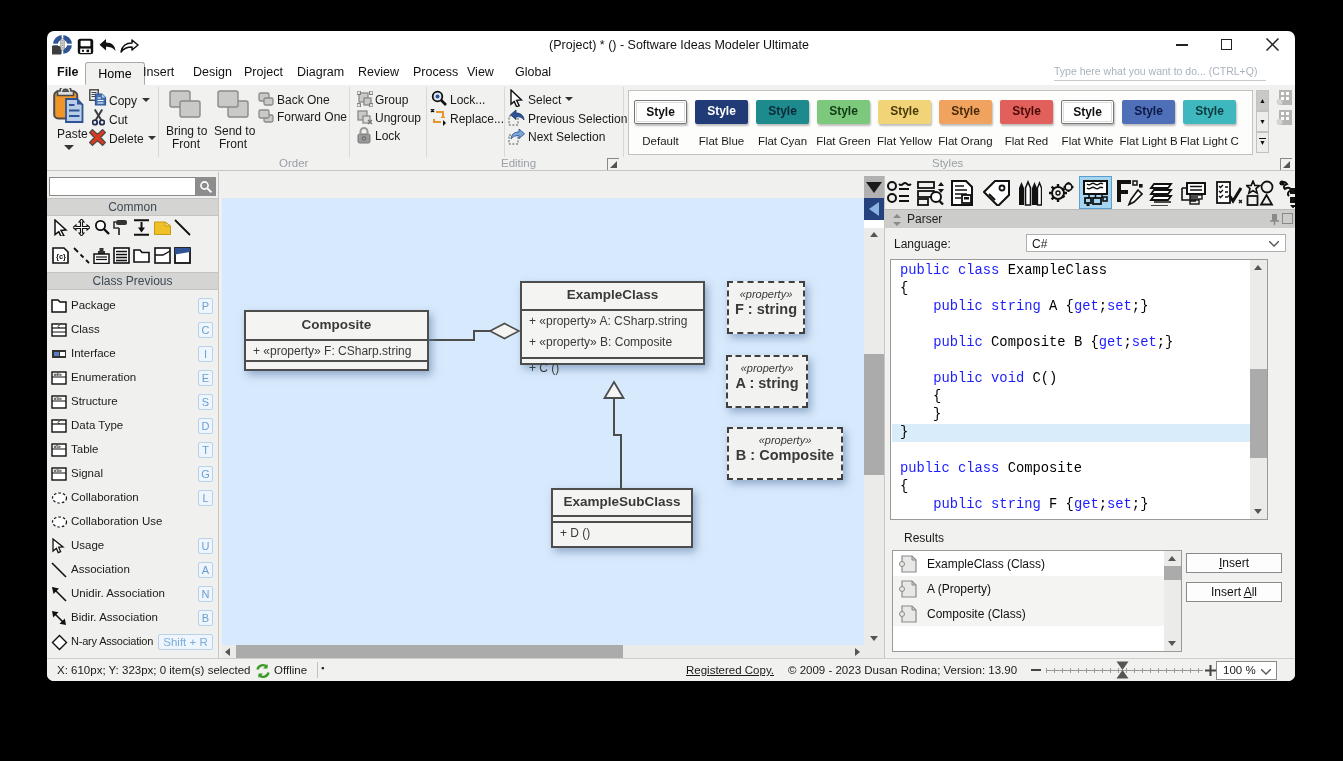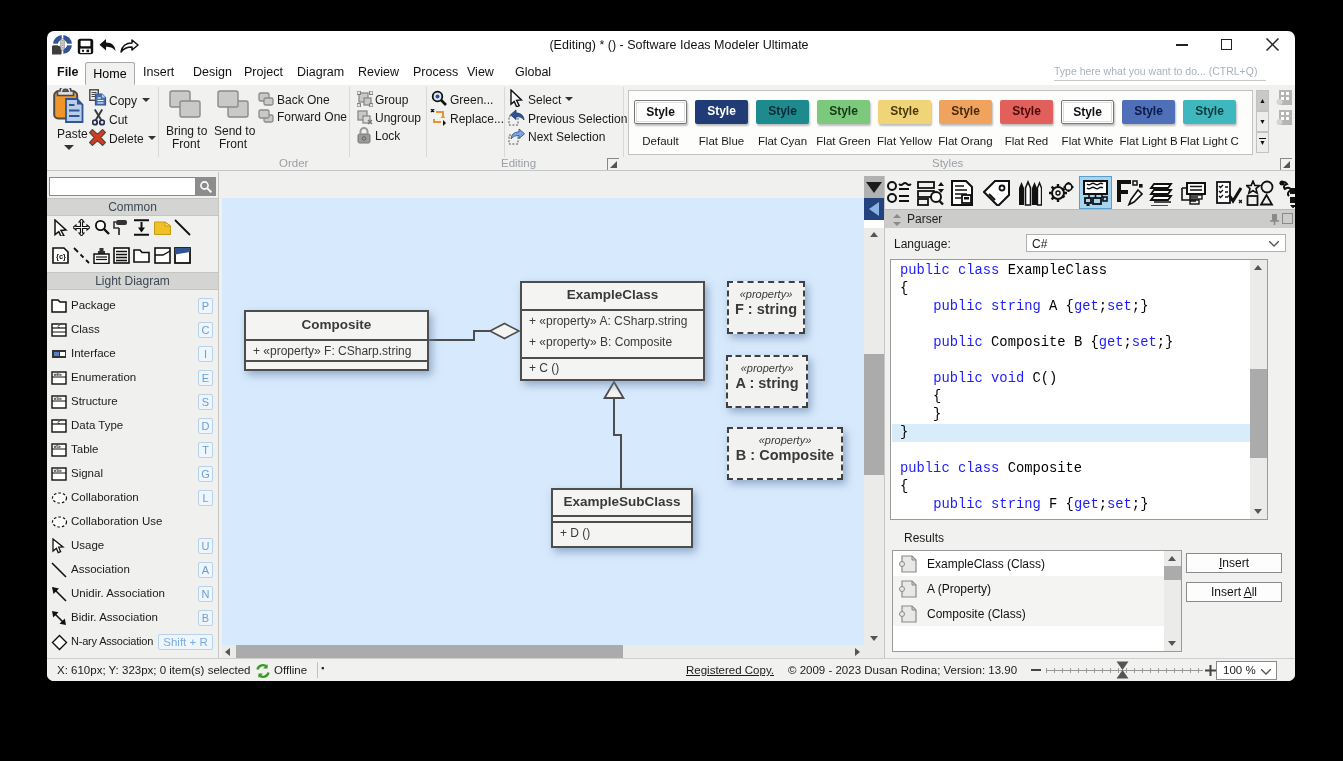--- a/index.html
+++ b/index.html
@@ -1,21 +1,21 @@
 <!DOCTYPE html>
 <html><head>
 <meta charset="utf-8">
 <style>
 * { margin:0; padding:0; box-sizing:border-box; }
 html,body { width:1343px; height:761px; background:#000; font-family:"Liberation Sans",sans-serif; overflow:hidden; }
 .abs { position:absolute; }
 #win { position:absolute; left:47px; top:31px; width:1248px; height:650px; background:#fff; border-radius:7px; overflow:hidden; }
 #title-text { position:absolute; left:16px; right:0; top:7px; text-align:center; font-size:12.5px; color:#111; }
 .mtab { position:absolute; top:34px; font-size:12.5px; color:#111; }
-#hometab { position:absolute; left:38px; top:31px; width:50px; height:23px; background:#f1f1ef; border:1px solid #a8a8a8; border-bottom:1px solid #f1f1ef; border-radius:3px 3px 0 0; text-align:center; line-height:22px; font-size:12.5px; }
+#hometab { position:absolute; left:38px; top:31px; width:60px; height:23px; background:#f1f1ef; border:1px solid #a8a8a8; border-bottom:1px solid #f1f1ef; border-radius:3px 3px 0 0; text-align:center; line-height:22px; font-size:12.5px; }
 #qsearch { position:absolute; left:1007px; top:34px; width:212px; height:16px; border-bottom:1px solid #c9c9c9; color:#a8b2bc; font-size:10.5px; white-space:nowrap; overflow:hidden; }
 #ribbon { position:absolute; left:0; top:54px; width:100%; height:86px; background:#f1f1ef; border-bottom:1px solid #c6c6c4; }
 .rsep { position:absolute; top:2px; width:1px; height:70px; background:#d8d8d6; }
 .glabel { position:absolute; top:72px; font-size:11.5px; color:#9aa0a6; }
 .rt { position:absolute; font-size:12px; color:#1a1a1a; white-space:nowrap; }
 .dd { position:absolute; width:0; height:0; border-left:4px solid transparent; border-right:4px solid transparent; border-top:4px solid #333; }
 .launcher { position:absolute; width:12px; height:12px; border-left:1px solid #888; border-top:1px solid #888; }
 .launcher:after { content:""; position:absolute; left:2px; top:2px; width:0; height:0; border-top:7px solid transparent; border-right:7px solid #555; }
 #gallery { position:absolute; left:581px; top:5px; width:625px; height:65px; background:#fdfdfc; border:1px solid #c2c2c0; }
 .stbtn { position:absolute; top:9px; width:53px; height:24px; font-size:12px; font-weight:bold; text-align:center; line-height:23px; border-radius:2px; box-shadow:1px 2px 2px rgba(0,0,0,.25); }
@@ -49,21 +49,21 @@
 .btn { position:absolute; width:96px; height:20px; background:#fdfdfd; border:1px solid #8a8a8a; font-size:12px; text-align:center; line-height:18px; color:#111; }
 #statusbar { position:absolute; left:0; top:627px; width:100%; height:23px; background:#f1f1ef; border-top:1px solid #cfcfcd; font-size:11.5px; color:#1a1a1a; }
 .sb-v { position:absolute; background:#ebebe9; }
 .sb-thumb { position:absolute; background:#ababab; }
 .tick { position:absolute; width:1px; height:5px; background:#9a9a9a; top:9px; }
 </style>
 </head>
 <body>
 <div id="win">
 
-  <div id="title-text">(Editing) *  ()  - Software Ideas Modeler Ultimate</div>
+  <div id="title-text">(Project) *  ()  - Software Ideas Modeler Ultimate</div>
   <svg class="abs" style="left:4px;top:2px;" width="23" height="23" viewBox="0 0 23 23">
     <path d="M11.5 2 A 9.5 9.5 0 0 1 21 11.5 A 9.5 9.5 0 0 1 11.5 21 A 9.5 9.5 0 0 1 2 11.5 A 9.5 9.5 0 0 1 11.5 2 Z M11.5 6.8 A 4.7 4.7 0 0 0 6.8 11.5 A 4.7 4.7 0 0 0 11.5 16.2 A 4.7 4.7 0 0 0 16.2 11.5 A 4.7 4.7 0 0 0 11.5 6.8 Z" fill="#2e5496" fill-rule="evenodd"></path>
     <rect x="10.7" y="0" width="1.6" height="23" fill="#fff"></rect>
     <rect x="0" y="10.7" width="23" height="1.6" fill="#fff"></rect>
     <path d="M1 12.8 H7 Q9.5 12.8 10 15 V21.5 H1 Z" fill="#3d3d3d"></path>
     <rect x="9.8" y="5.5" width="3.4" height="12" rx="1.7" fill="#e8e8e8" stroke="#777" stroke-width="0.8"></rect>
     <path d="M11.5 7 v9" stroke="#999" stroke-width="1.6" stroke-dasharray="1.3 1.1"></path>
   </svg>
   <svg class="abs" style="left:30px;top:7px;" width="17" height="17" viewBox="0 0 17 17">
     <rect x="0.8" y="0.8" width="15.4" height="15.4" rx="2.5" fill="#111"></rect>
@@ -187,21 +187,21 @@
       <circle cx="7" cy="11.5" r="1.8" fill="none" stroke="#666" stroke-width="1"></circle>
     </svg>
     <div class="rt" style="left:328px;top:44px;">Lock</div>
     <div class="rsep" style="left:379px;"></div>
 
     <svg class="abs" style="left:384px;top:5px;" width="16" height="17" viewBox="0 0 16 17">
       <circle cx="6.5" cy="6.5" r="4.8" fill="#dce8f5" stroke="#111" stroke-width="1.8"></circle>
       <line x1="10" y1="10" x2="15" y2="15" stroke="#111" stroke-width="2.6"></line>
       <circle cx="6.5" cy="6.5" r="2" fill="#2e5496"></circle>
     </svg>
-    <div class="rt" style="left:403px;top:8px;">Green...</div>
+    <div class="rt" style="left:403px;top:8px;">Lock...</div>
     <svg class="abs" style="left:383px;top:24px;" width="17" height="17" viewBox="0 0 17 17">
       <path d="M1 0 l3 3 M4 0 l-3 3" stroke="#111" stroke-width="1.5"></path>
       <path d="M6 3 H13 V7" fill="none" stroke="#e8952e" stroke-width="2"></path>
       <path d="M13 6 l-2.5 3 h5 Z" fill="#e8952e"></path>
       <path d="M11 13 H4 V10" fill="none" stroke="#e8952e" stroke-width="2"></path>
       <path d="M13 11 l3 3 -3 3" fill="#111"></path>
     </svg>
     <div class="rt" style="left:403px;top:27px;">Replace...</div>
     <div class="glabel" style="left:454px;">Editing</div>
     <div class="rsep" style="left:457px;"></div>
@@ -337,21 +337,21 @@
         </svg>
       <svg class="abs" style="left:107px;top:31px;" width="17" height="17" viewBox="0 0 17 17">
           <rect x="1" y="1" width="15" height="15" fill="#fff" stroke="#111" stroke-width="1.6"></rect>
           <path d="M1 8 H9 L16 4" fill="none" stroke="#111" stroke-width="1.3"></path>
         </svg>
       <svg class="abs" style="left:127px;top:31px;" width="17" height="17" viewBox="0 0 17 17">
           <rect x="1" y="1" width="15" height="15" fill="#fff" stroke="#111" stroke-width="1.8"></rect>
           <path d="M1 1 H16 V5 L1 7.5 Z" fill="#2e5496"></path>
         </svg>
     </div>
-    <div class="lp-head" style="top:100px;">Light Diagram</div>
+    <div class="lp-head" style="top:100px;">Class Previous</div>
     <div id="lplist" class="abs" style="left:0;top:122px;width:171px;">
       <div class="lp-item" style="top:0;">
           <svg width="16" height="15" viewBox="0 0 16 15">
             <path d="M1 14 V2 H7 L9 4 H15 V14 Z" fill="#fff" stroke="#111" stroke-width="1.5"></path>
           </svg>
           <span class="txt">Package</span>
           <span class="lp-badge">P</span>
         </div>
       <div class="lp-item" style="top:24px;">
           <svg width="16" height="16" viewBox="0 0 16 16">
@@ -477,21 +477,21 @@
       <path d="M268 133 L282.5 125.5 L297 133 L282.5 140.5 Z" fill="#f4f4f2" stroke="#4d4d4d" stroke-width="1.6"></path>
       <path d="M392 200 V237 H399 V290" fill="none" stroke="#4d4d4d" stroke-width="2"></path>
       <path d="M392 184 L401.5 200 L382.5 200 Z" fill="#f4f4f2" stroke="#4d4d4d" stroke-width="1.8"></path>
     </svg>
     <div class="cls" style="left:22px;top:112px;width:185px;height:61px;">
       <div class="hd" style="margin-top:5px;">Composite</div>
       <div class="sep" style="top:27px;"></div>
       <div class="row" style="top:32px;">+ «property» F: CSharp.string</div>
       <div class="sep" style="top:48px;"></div>
     </div>
-    <div class="cls" style="left:298px;top:83px;width:185px;height:100px;">
+    <div class="cls" style="left:298px;top:83px;width:185px;height:84px;">
       <div class="hd" style="margin-top:4px;">ExampleClass</div>
       <div class="sep" style="top:26px;"></div>
       <div class="row" style="top:31px;">+ «property» A: CSharp.string</div>
       <div class="row" style="top:52px;">+ «property» B: Composite</div>
       <div class="sep" style="top:74px;"></div>
       <div class="row" style="top:78px;">+ C ()</div>
     </div>
     <div class="cls" style="left:329px;top:290px;width:142px;height:60px;">
       <div class="hd" style="margin-top:4px;">ExampleSubClass</div>
       <div class="sep" style="top:25px;"></div>

